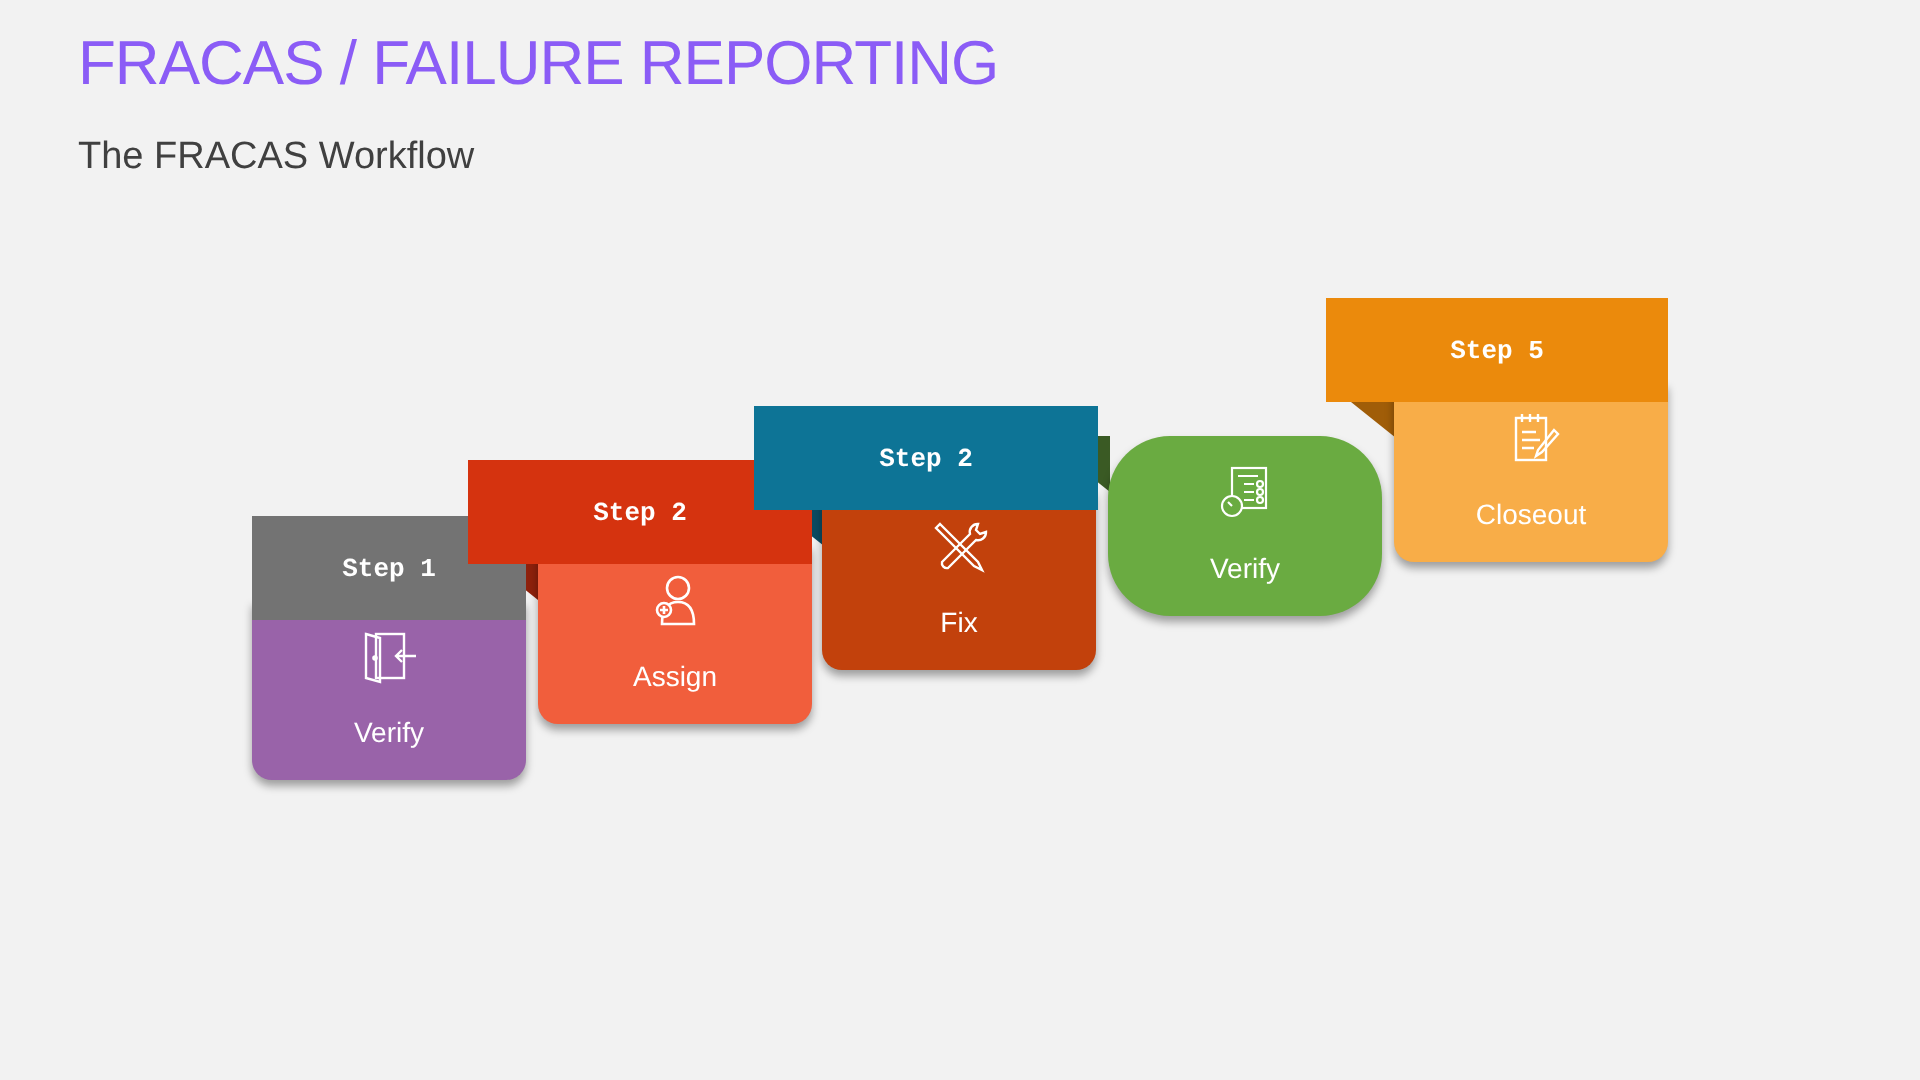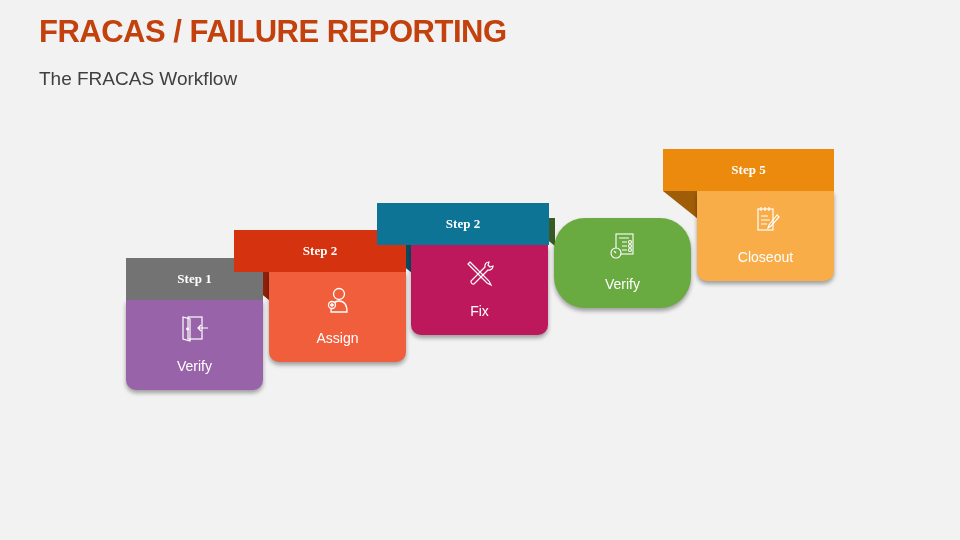--- a/index.html
+++ b/index.html
@@ -1,20 +1,20 @@
 <!DOCTYPE html>
 <html><head>
 <meta charset="utf-8">
 <style>
   html,body{margin:0;padding:0;}
   body{width:960px;height:540px;background:#f2f2f2;position:relative;overflow:hidden;font-family:"DejaVu Sans","Liberation Sans",sans-serif;}
-  .title{position:absolute;left:39px;top:14px;font-size:31px;font-weight:bold;color:#c2410c;letter-spacing:-0.5px;white-space:nowrap;font-family:"Liberation Sans",sans-serif;}
+  .title{position:absolute;left:39px;top:14px;font-size:31px;font-weight:normal;color:#8b5cf6;letter-spacing:-0.5px;white-space:nowrap;font-family:"Liberation Sans",sans-serif;}
   .subtitle{position:absolute;left:39px;top:68px;font-size:19px;color:#404040;white-space:nowrap;font-family:"Liberation Sans",sans-serif;}
   .step{position:absolute;width:172px;height:135px;}
-  .band{position:absolute;left:0;top:0;width:137px;height:42px;display:flex;align-items:center;justify-content:center;color:#fff;font-weight:bold;font-size:13px;font-family:Liberation Serif, serif;z-index:2;}
+  .band{position:absolute;left:0;top:0;width:137px;height:52px;display:flex;align-items:center;justify-content:center;color:#fff;font-weight:bold;font-size:13px;font-family:Liberation Mono, monospace;z-index:2;}
   .card{position:absolute;left:0;top:42px;width:137px;height:90px;border-radius:0 0 10px 10px;box-shadow:0 3px 4px rgba(0,0,0,0.35);color:#fff;display:flex;flex-direction:column;align-items:center;z-index:1;}
   .icon{margin-top:14px;width:30px;height:28px;}
   .label{margin-top:16px;font-size:14px;font-family:"Liberation Sans",sans-serif;}
 </style>
 </head>
 <body>
 
 <div class="title">FRACAS / FAILURE REPORTING</div>
 <div class="subtitle">The FRACAS Workflow</div>
 
@@ -47,21 +47,21 @@
   <div class="band" style="background:#d5330f;width:172px;">Step 2</div>
   <svg style="position:absolute;left:137px;top:14px;z-index:3" width="35" height="28">
       <polygon points="0,0 35,28 0,28" fill="#8e210c" opacity="0"></polygon>
     </svg>
 </div>
 
 <div class="step" style="left:377px;top:203px;">
   <svg style="position:absolute;left:0;top:42px;z-index:0" width="35" height="28">
       <polygon points="0,0 35,0 35,28" fill="#0b4b61"></polygon>
     </svg>
-  <div class="card" style="left:34px;background:#be185d;">
+  <div class="card" style="left:34px;background:#c2410c;">
     <svg class="icon" viewBox="0 0 30 28" fill="none" stroke="#fff" stroke-width="1.2">
       <path d="M5 3 L9 7 L24 22 L26 26 L22 24 L7 9 L3 5 Z"></path>
         <path d="M24 3 A4 4 0 0 0 20 8 L6 22 A2.5 2.5 0 0 0 9 25 L23 11 A4 4 0 0 0 28 7 L25 8 L23 6 Z"></path>
     </svg>
     <div class="label">Fix</div>
   </div>
   <div class="band" style="background:#0d7496;width:172px;">Step 2</div>
 </div>
 
 <div class="step" style="left:520px;top:176px;">

